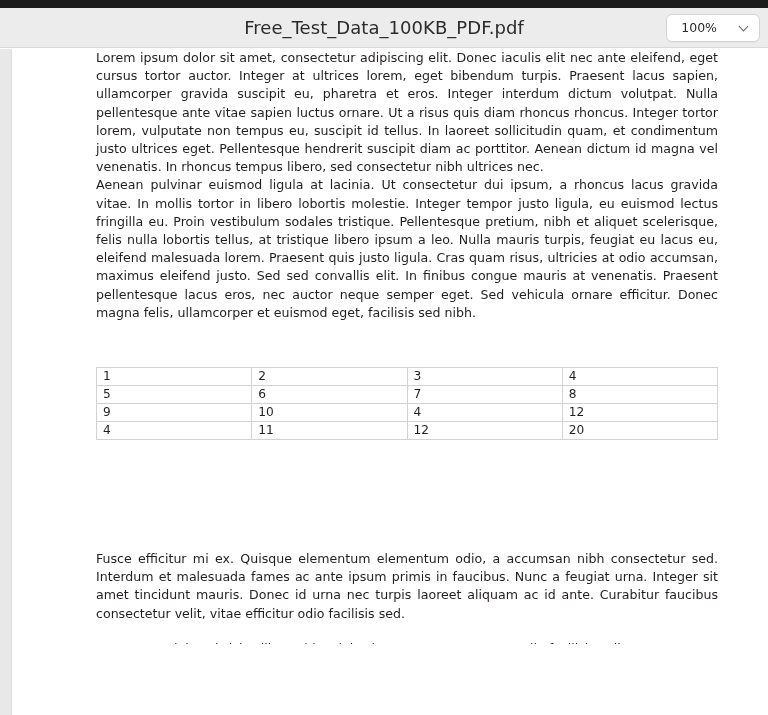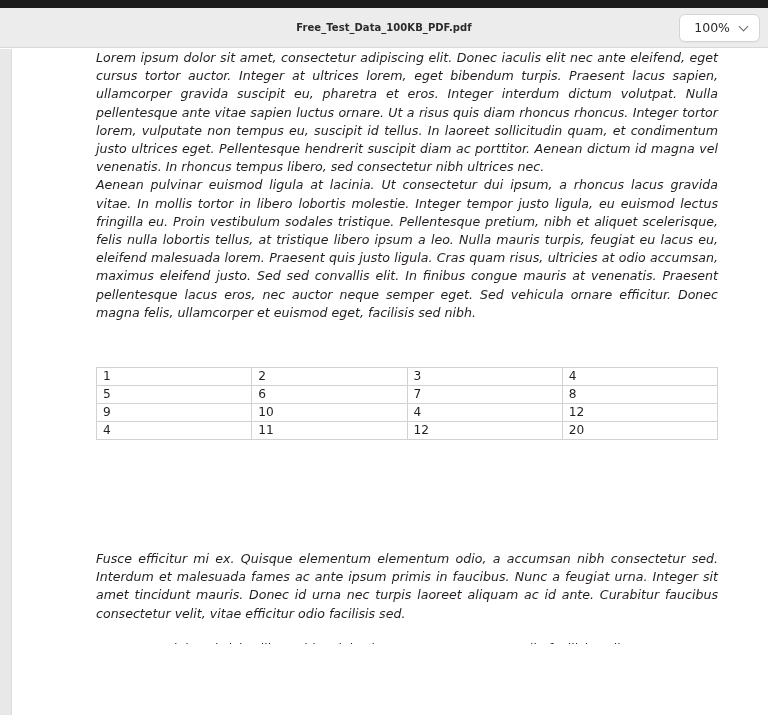--- a/index.html
+++ b/index.html
@@ -37,40 +37,40 @@
     top: 8px; left: 0;
     width: 768px;
     height: 40px;
     background: #ececec;
     border-bottom: 1px solid #d8d8d8;
     display: flex;
     align-items: center;
     justify-content: center;
   }
   .doc-title {
-    font-size: 10px;
-    font-weight: bold;
+    font-size: 18px;
+    font-weight: normal;
     color: #2b2b2b;
     letter-spacing: 0.05px;
     white-space: nowrap;
   }
   .zoom-control {
     position: absolute;
     right: 8px;
     top: 50%;
     transform: translateY(-50%);
     height: 28px;
     min-width: 78px;
     padding: 0 10px 0 14px;
     background: #ffffff;
     border: 1px solid #d4d4d4;
     border-radius: 6px;
     display: flex;
     align-items: center;
-    gap: 9px;
+    gap: 22px;
     cursor: pointer;
     box-shadow: 0 1px 1px rgba(0,0,0,0.03);
   }
   .zoom-value {
     font-size: 12.5px;
     color: #2b2b2b;
     font-weight: normal;
   }
   .chev {
     width: 10px; height: 10px;
@@ -113,21 +113,20 @@
     width: 622px;
   }
 
   p.para {
     margin: 0;
     font-size: 12.6px;
     line-height: 18.2px;
     color: #231f20;
     text-align: justify;
     font-family: "DejaVu Sans", "Liberation Sans", sans-serif;
-    font-style: italic;
   }
   .para-1 { margin-top: 33px; }
   .para-2 { margin-top: 17px; }
   .para-3 { margin-top: 0; }
 
   
   .data-table {
     margin-top: 45px;
     width: 622px;
     border-collapse: collapse;

